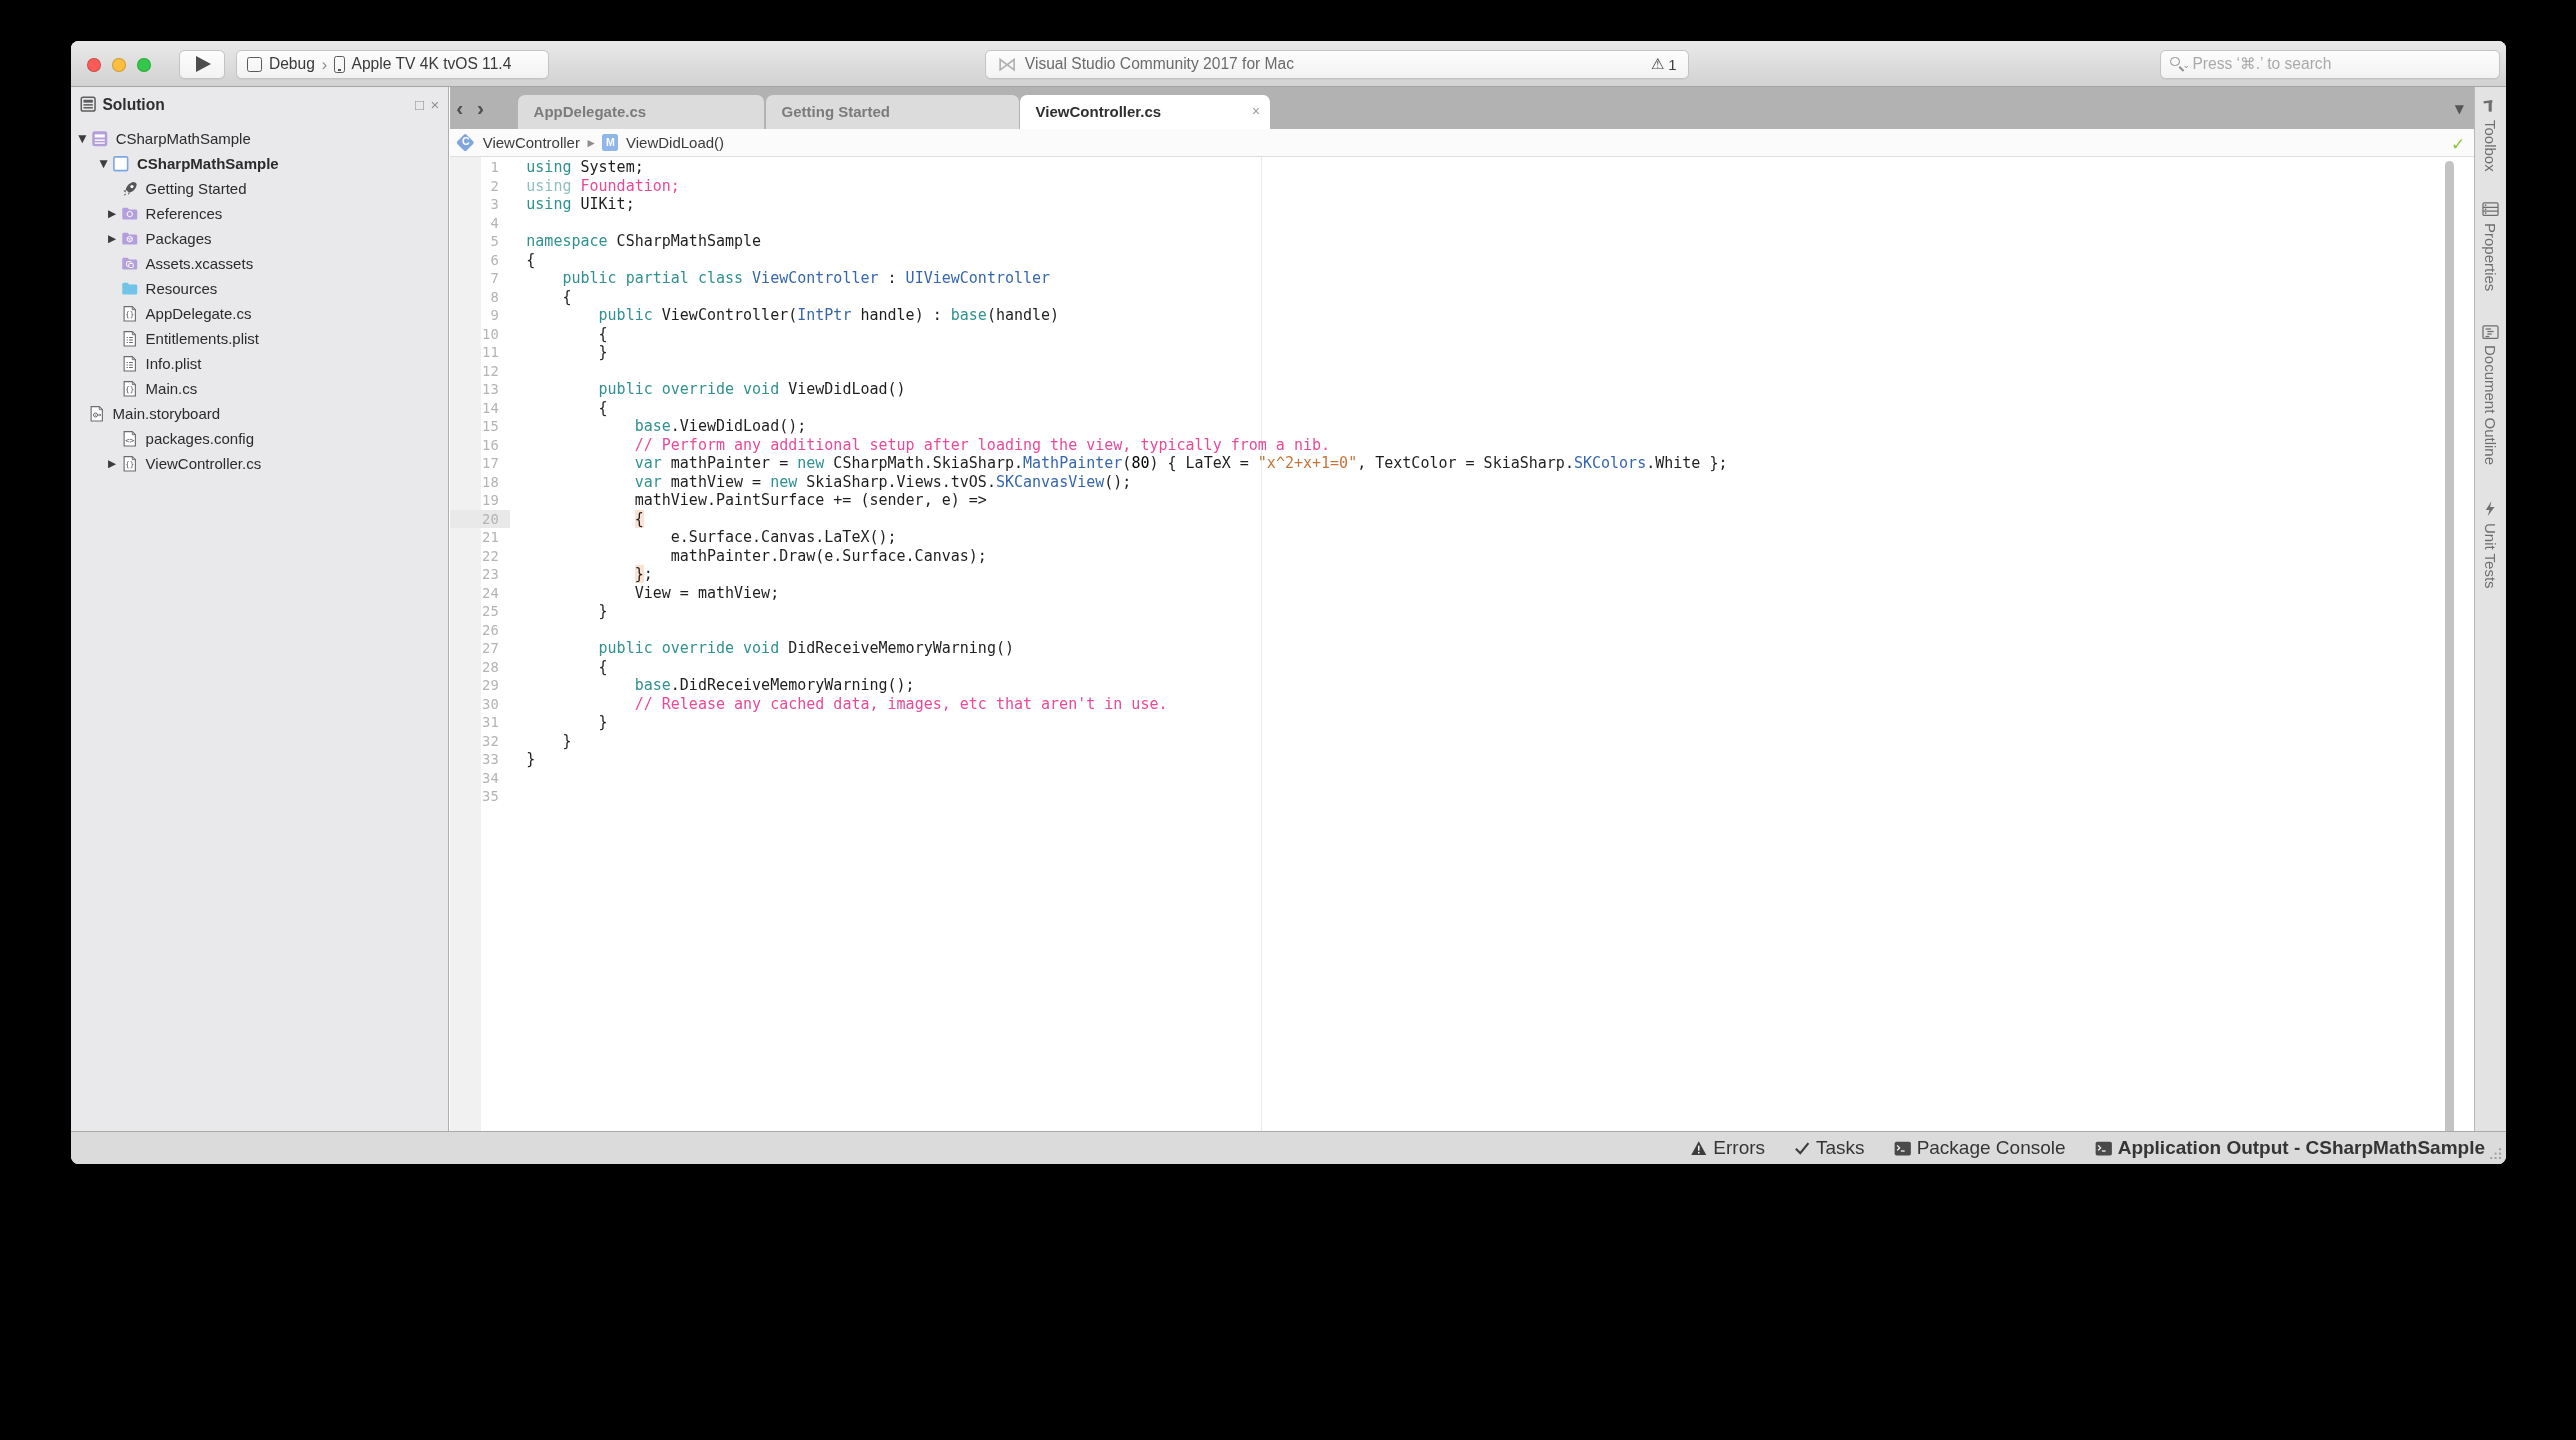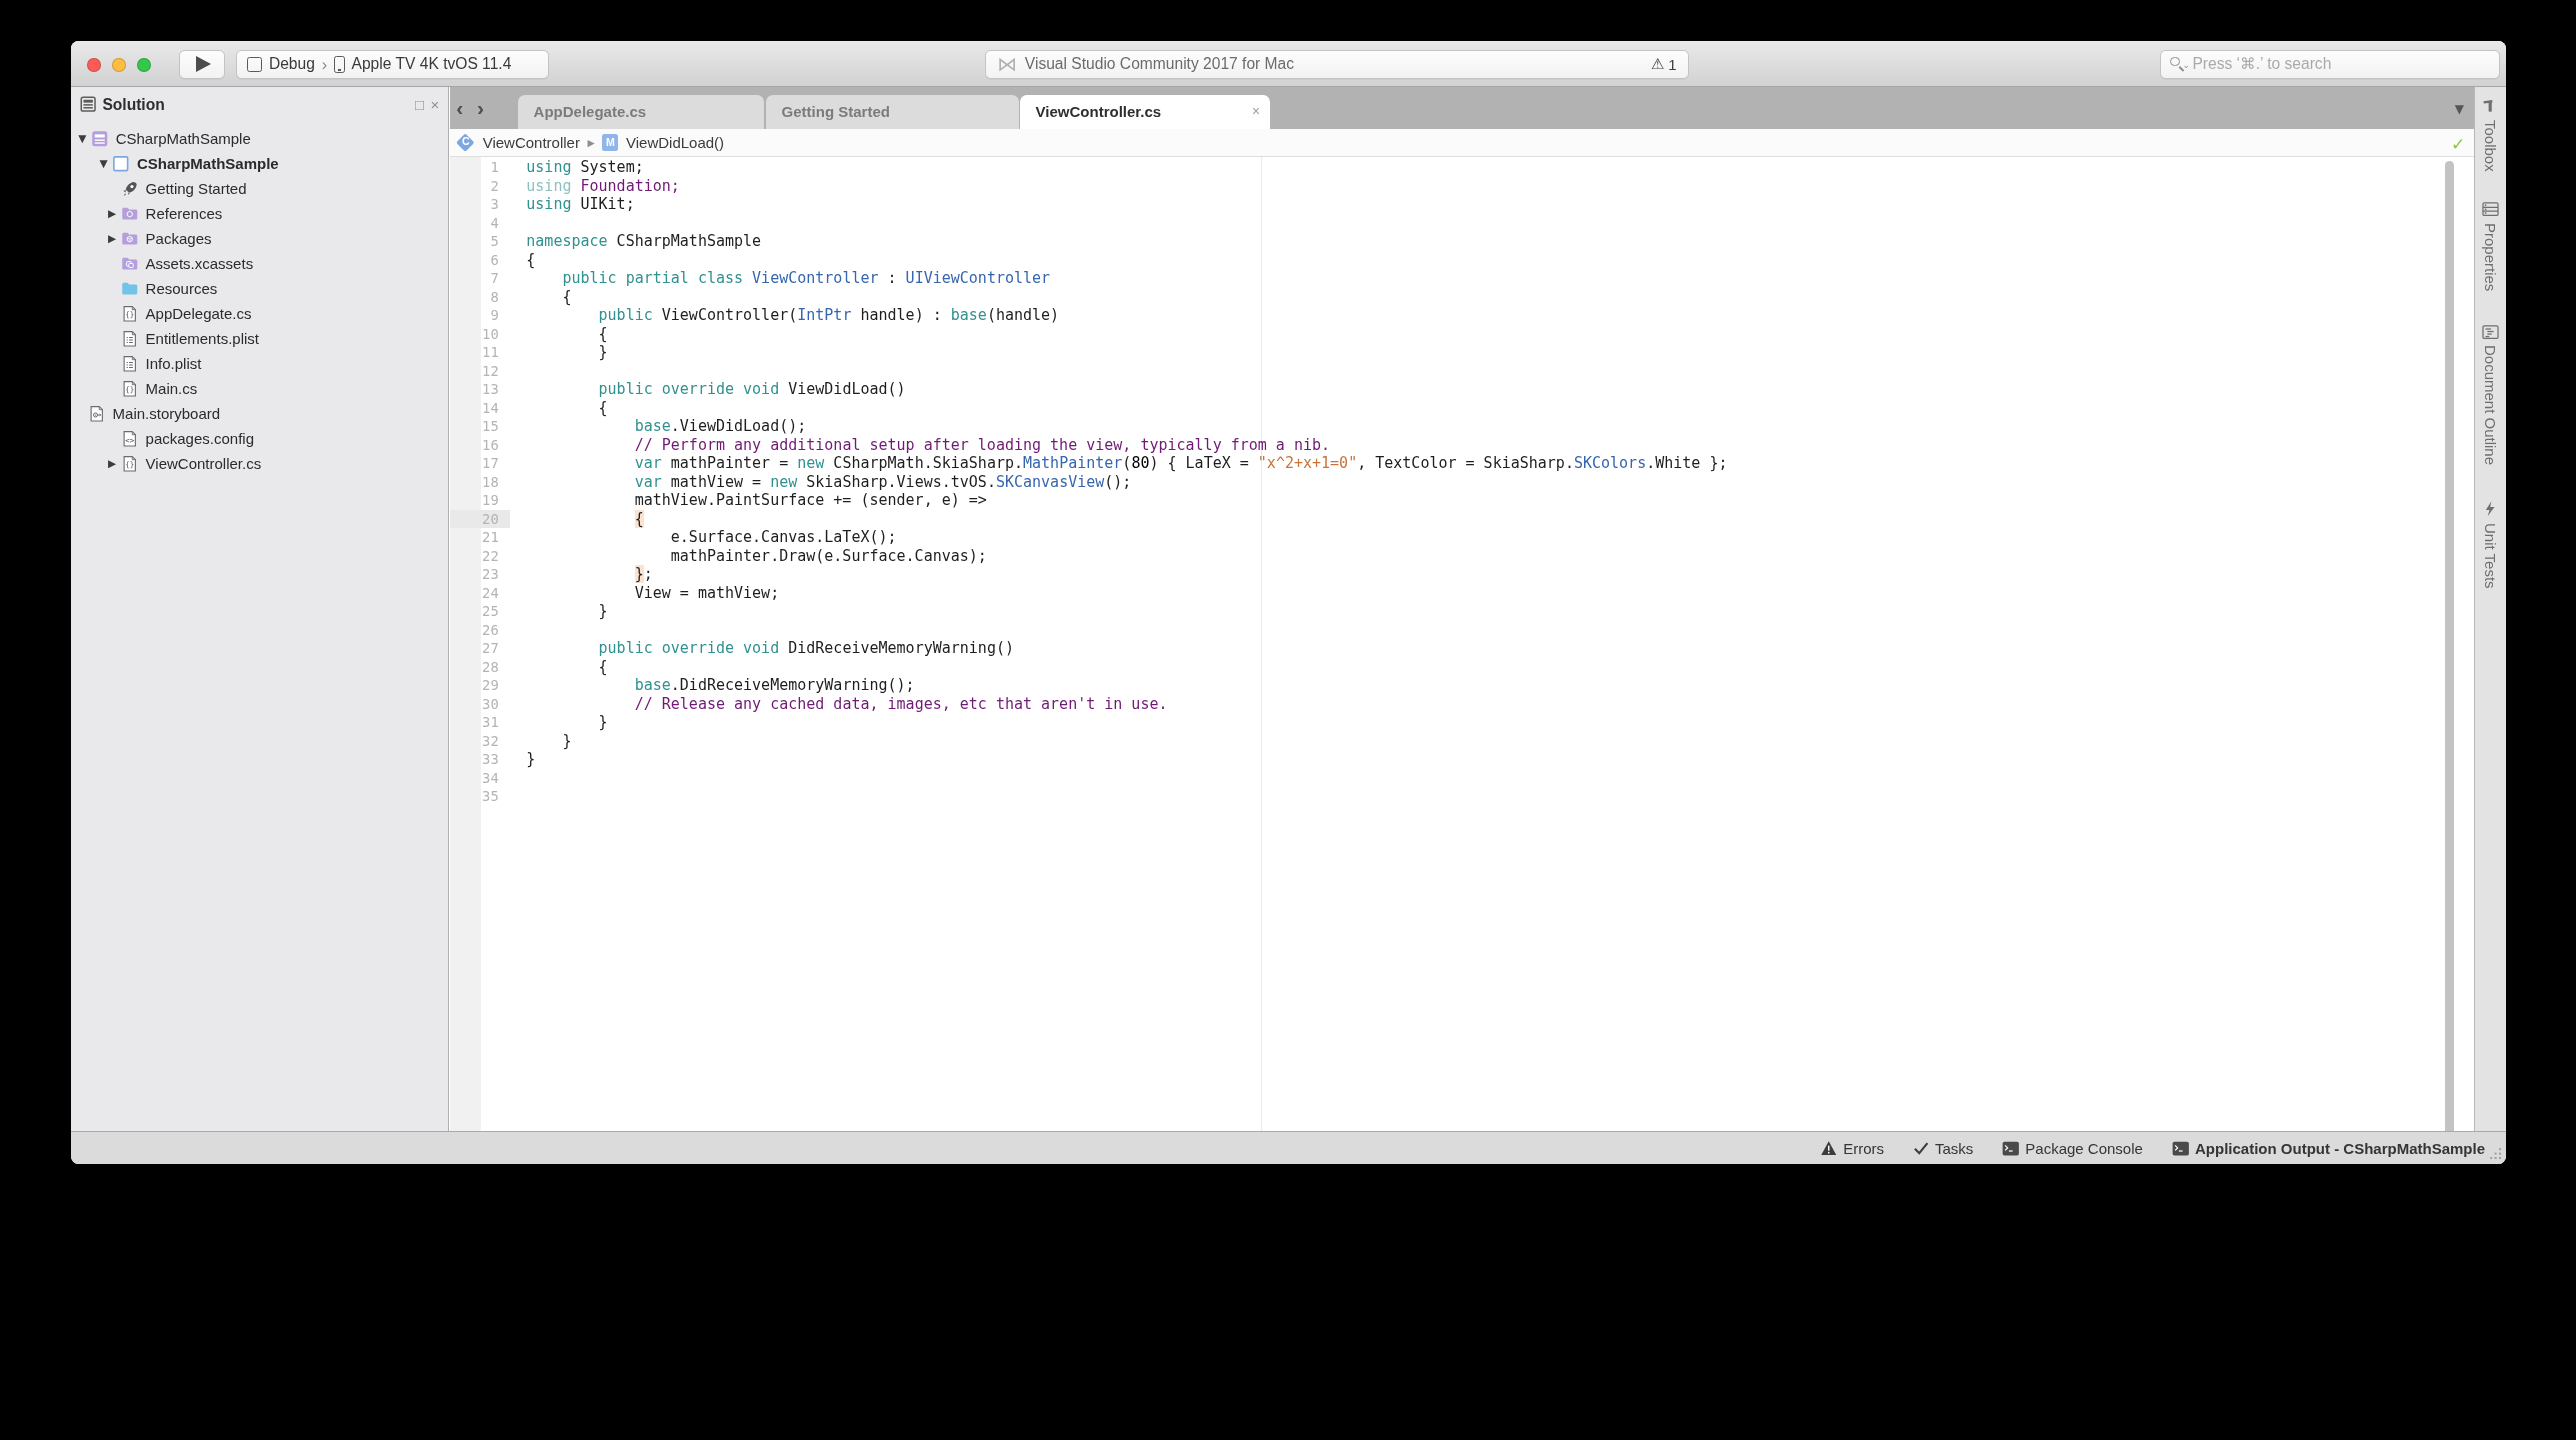--- a/index.html
+++ b/index.html
@@ -65,32 +65,32 @@
   #health-check{position:absolute;right:8.8px;top:5px;color:#8dc63f;font-size:17px;font-weight:bold;font-family:"DejaVu Sans",sans-serif;}
   #code-area{position:absolute;left:0;top:70px;right:0;bottom:0;background:#fff;overflow:hidden;}
   #bp-margin{position:absolute;left:0;top:0;width:31px;height:100%;background:#f1f1f1;}
   #col-guide{position:absolute;left:811px;top:0;width:1.3px;height:100%;background:#e9e9e9;}
   #code-lines{position:absolute;left:0;top:1.3px;right:0;font-family:"DejaVu Sans Mono","Liberation Mono",monospace;
     font-size:15px;line-height:18.5px;}
   .cline{display:flex;white-space:pre;}
   .cline .ln{flex:0 0 60px;width:60px;padding-right:11.3px;text-align:right;color:#b4b4b4;font-size:13.8px;}
   .cline .ln.cur{background:#e9e9e9;}
   .cline .ctext{padding-left:16.3px;}
-  .tk-k{color:#2f9190;} .tk-kd{color:#8fc0bf;} .tk-c{color:#701a75;} .tk-ty{color:#3566ae;}
+  .tk-k{color:#2f9190;} .tk-kd{color:#8fc0bf;} .tk-c{color:#ec4899;} .tk-ty{color:#3566ae;}
   .tk-st{color:#c8743a;} .tk-nu{color:#000000;} .tk-n{color:#1e1e1e;}
   .tk-hl{background:#fbe3d1;color:#1e1e1e;}
   #v-scrollbar{position:absolute;left:1995px;top:3.8px;width:8.8px;height:1032px;border-radius:4.4px;background:#c3c3c3;}
   
   #right-dock{position:absolute;right:0;top:46px;width:32px;bottom:33px;background:#e3e3e3;border-left:0.6px solid #b7b7b7;
     display:flex;flex-direction:column;align-items:center;}
   .dock-item{display:flex;flex-direction:column;align-items:center;gap:5px;}
   .dock-item .dlabel{writing-mode:vertical-rl;font-size:15px;color:#6e6e6e;white-space:nowrap;}
   
   #statusbar{position:absolute;left:0;bottom:0;width:100%;height:33px;background:#dbdbdb;border-top:0.6px solid #a9a9a9;
-    display:flex;align-items:center;justify-content:flex-end;gap:29px;padding-right:21px;font-size:15px;color:#353535;}
+    display:flex;align-items:center;justify-content:flex-end;gap:29px;padding-right:21px;font-size:19px;color:#353535;}
   .sb-item{display:flex;align-items:center;gap:5.6px;}
   .sb-item.bold{font-weight:bold;}
   #resize-grip{position:absolute;right:3.1px;bottom:3.1px;}
   svg{display:block;}
 </style>
 </head>
 <body>
 
 <div id="window">
 

